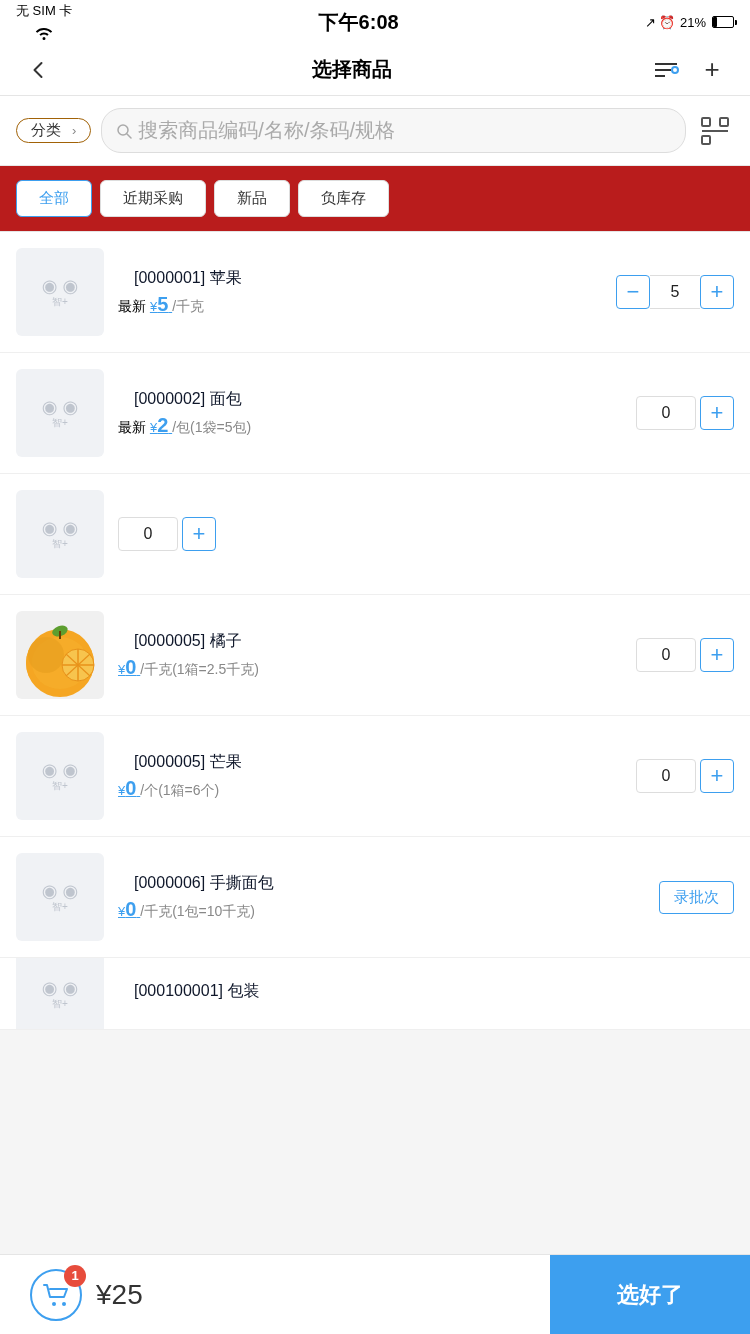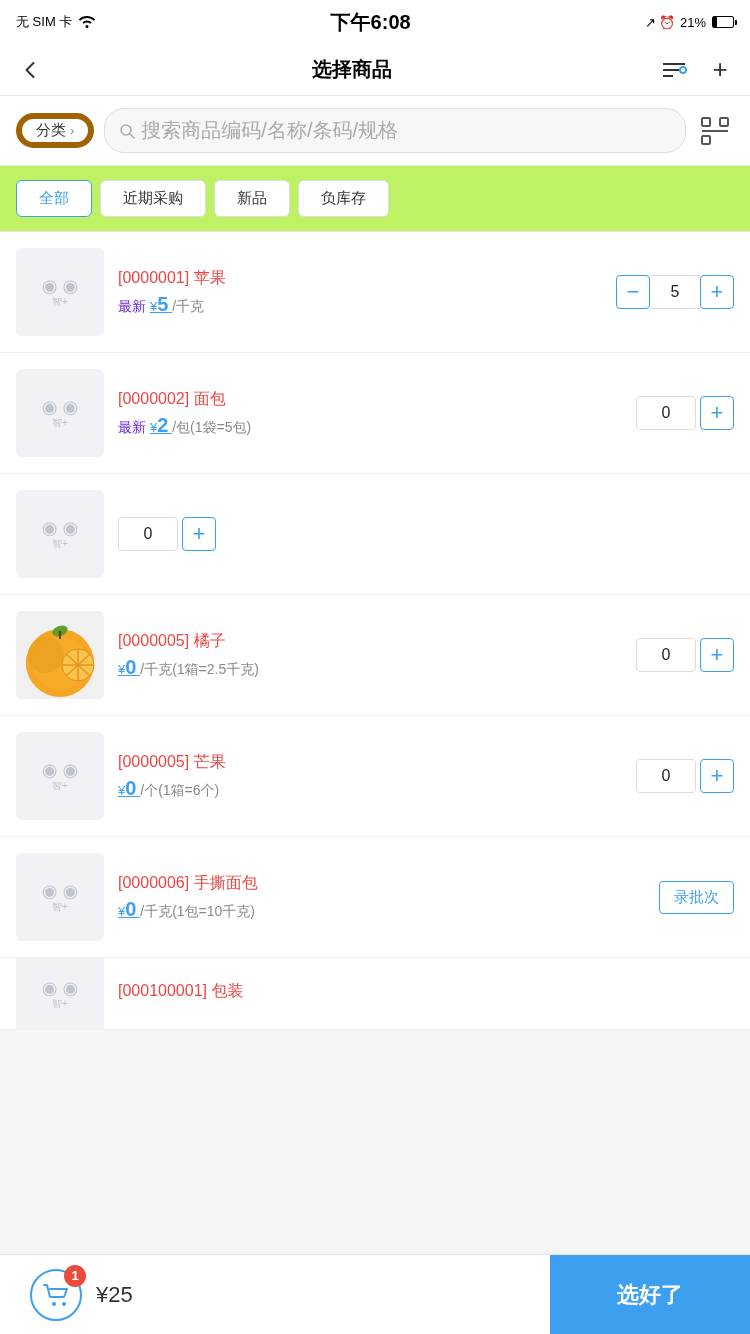--- a/index.html
+++ b/index.html
@@ -16,21 +16,21 @@
     .status-bar {
       background: #fff;
       height: 44px;
       display: flex;
       align-items: center;
       justify-content: space-between;
       padding: 0 16px;
       font-size: 15px;
       font-weight: 500;
     }
-    .status-left { font-size: 13px; color: #000; display: flex; align-items: center; gap: 6px; }
+    .status-left { font-size: 13px; color: #000; display: flex; align-items: center; gap: 6px; flex-direction: column; }
     .status-center { font-size: 20px; font-weight: 700; }
     .status-right { font-size: 13px; color: #000; display: flex; align-items: center; gap: 4px; }
     .battery-rect {
       display: inline-block; width: 22px; height: 12px;
       border: 1.5px solid #000; border-radius: 2px; position: relative;
       margin-left: 2px;
     }
     .battery-rect::before {
       content: ''; position: absolute; right: -4px; top: 3px;
       width: 2.5px; height: 5px; background: #000; border-radius: 0 1px 1px 0;
@@ -40,45 +40,45 @@
       border-radius: 1px;
     }
 
     
     .header {
       background: #fff;
       height: 52px;
       display: flex;
       align-items: center;
       justify-content: flex-end;
-      padding: 0 12px;
+      padding: 0 20px;
       border-bottom: 1px solid #e5e5e5;
     }
     .header-title { font-size: 20px; font-weight: 600; color: #000; flex: 1; text-align: center; }
     .header-icon { font-size: 22px; color: #333; width: 36px; height: 36px; display: flex; align-items: center; justify-content: center; cursor: pointer; }
 
     
     .toolbar {
       background: #fff;
       padding: 12px 16px;
       display: flex;
       align-items: center;
       gap: 10px;
       border-bottom: 1px solid #e8e8e8;
     }
     .category-btn {
-      border: 6px solid #a16207;
+      border: 1px solid #a16207;
       border-radius: 18px;
       padding: 2px 14px;
       font-size: 15px;
       color: #333;
       background: #fff;
       display: flex;
       align-items: center;
-      gap: 4px;
+      gap: 11px;
       white-space: nowrap;
       cursor: pointer;
     }
     .search-bar {
       flex: 1;
       border: 1px solid #ddd;
       border-radius: 20px;
       padding: 8px 14px;
       font-size: 14px;
       color: #999;
@@ -88,21 +88,21 @@
       gap: 6px;
     }
     .scan-btn {
       width: 38px; height: 38px;
       display: flex; align-items: center; justify-content: center;
       cursor: pointer;
     }
 
     
     .filter-tabs {
-      background: #bef264;
+      background: #b91c1c;
       padding: 0 16px;
       display: flex;
       gap: 8px;
       border-bottom: 1px solid #e5e5e5;
       padding-bottom: 14px;
       padding-top: 14px;
     }
     .filter-tab {
       padding: 8px 22px;
       border-radius: 6px;
@@ -146,24 +146,24 @@
     }
     .owl-logo {
       color: #bfc5ce;
       font-size: 28px;
       display: flex; flex-direction: column; align-items: center;
     }
     .owl-eyes { font-size: 18px; }
     .owl-name { font-size: 11px; margin-top: -2px; }
 
     .product-info { flex: 1; min-width: 0; }
-    .product-name { font-size: 16px; color: #ef4444; font-weight: 500; margin-bottom: 4px; }
+    .product-name { font-size: 16px; color: #0f172a; font-weight: 500; margin-bottom: 4px; margin-left: 16px; }
     .product-spec { font-size: 13px; color: #888; margin-bottom: 4px; }
     .product-price { font-size: 14px; color: #333; }
-    .price-label { color: #6d28d9; }
+    .price-label { color: #000000; }
     .price-suffix { font-size: 14px; color: #888; }
     .price-prefix { font-size: 13px; color: #3d9fef; }
 
     
     .qty-control {
       display: flex; align-items: center; gap: 0; flex-shrink: 0;
     }
     .qty-btn {
       width: 34px; height: 34px;
       border: 1.5px solid #3d9fef;
@@ -223,21 +223,21 @@
       position: absolute;
       top: -6px; right: -6px;
       width: 22px; height: 22px;
       border-radius: 50%;
       background: #e74c3c;
       color: #fff;
       font-size: 13px;
       font-weight: 700;
       display: flex; align-items: center; justify-content: center;
     }
-    .cart-total { font-size: 22px; color: #333; font-weight: 500; }
+    .cart-total { font-size: 28px; color: #333; font-weight: 500; }
     .confirm-btn {
       width: 200px; height: 80px;
       background: #3d9fef;
       border: none;
       color: #fff;
       font-size: 22px;
       font-weight: 600;
       cursor: pointer;
       display: flex; align-items: center; justify-content: center;
     }

